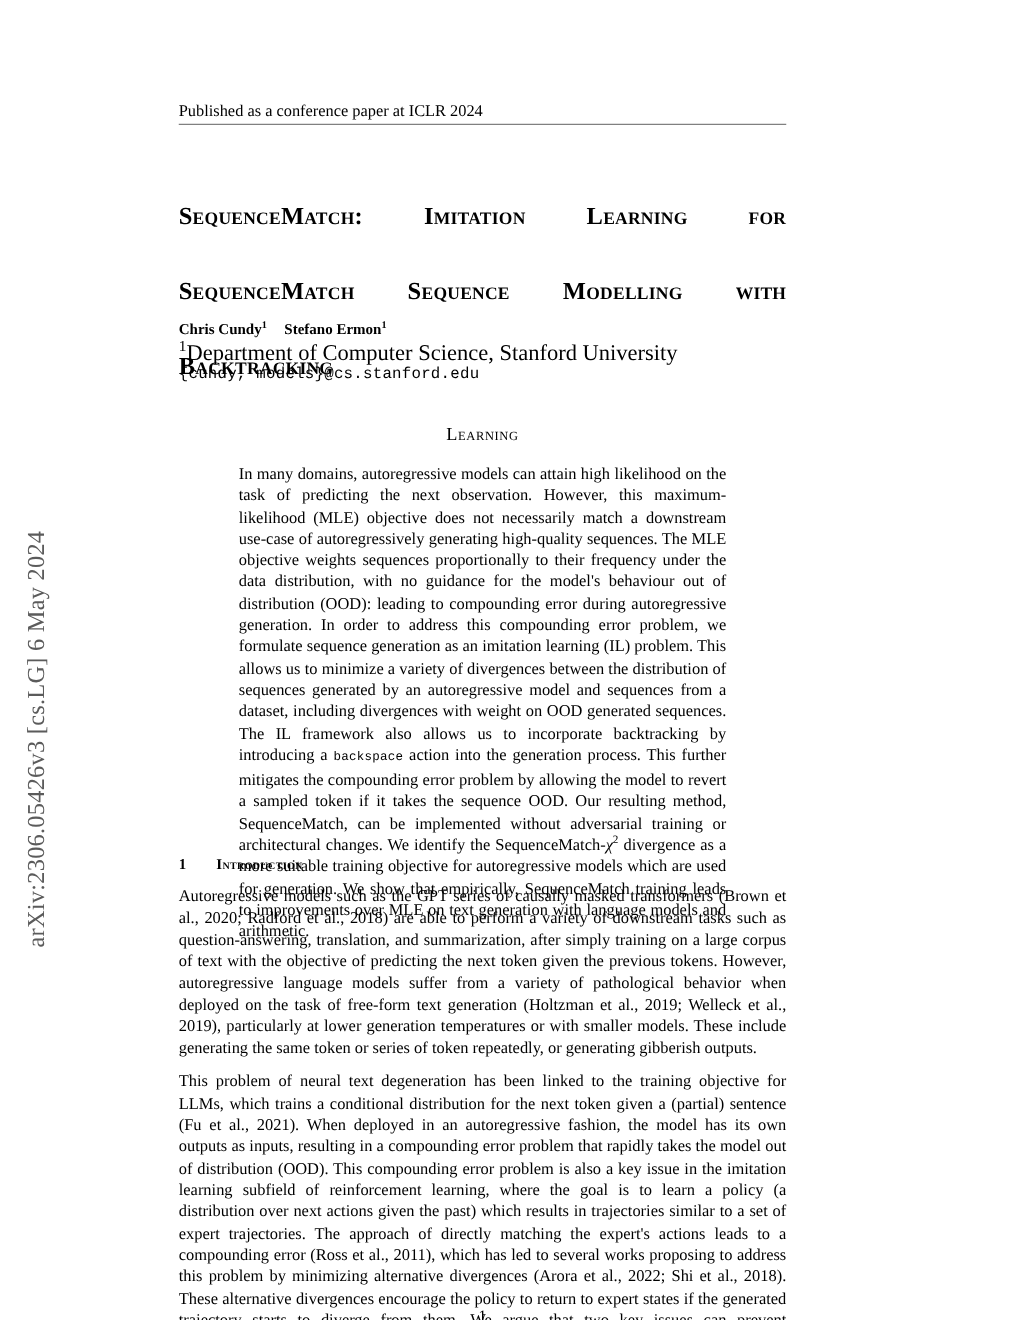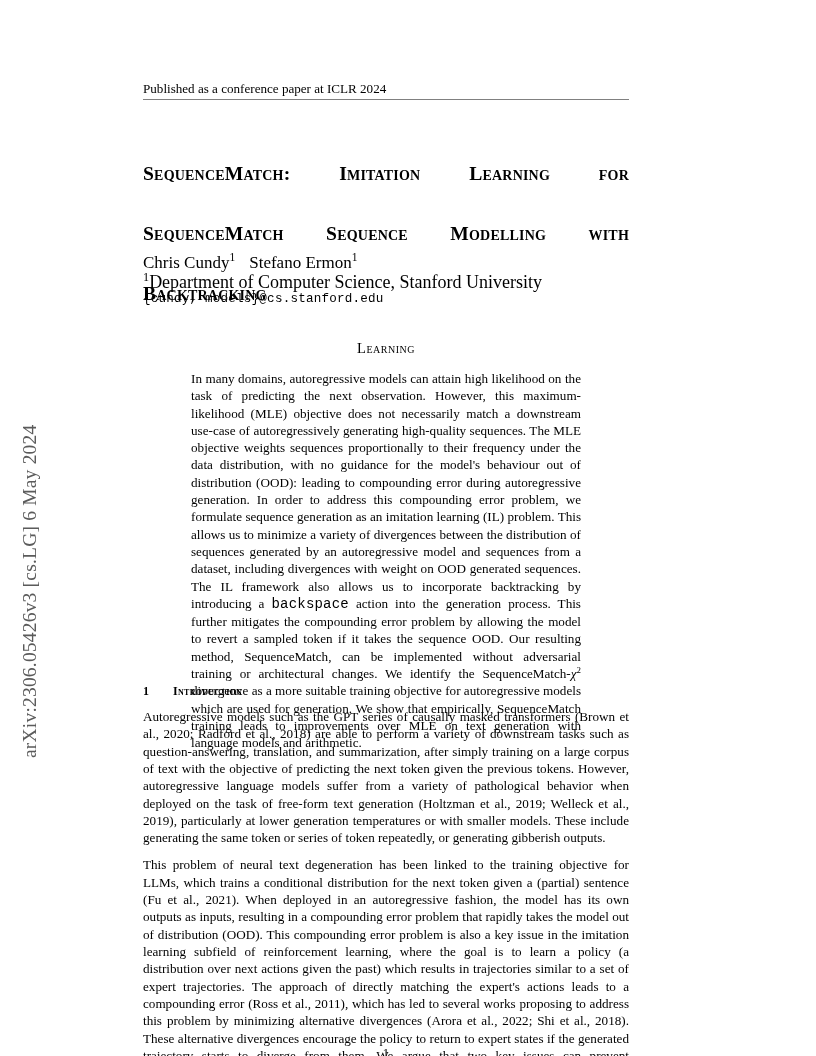--- a/index.html
+++ b/index.html
@@ -95,22 +95,22 @@
   .title .tline.last::after { display: none; }
 
   
   .authors {
     position: absolute;
     top: 206px;
     left: 0;
     width: 486px;
   }
   .author-line {
-    font-size: 17px;
-    font-weight: normal;
+    font-size: 12px;
+    font-weight: bold;
     line-height: 18px;
   }
   .author-line .sep {
     display: inline-block;
     width: 14px;
   }
   .affil-line {
     font-size: 18px;
     line-height: 17px;
     margin-top: 2px;
@@ -144,21 +144,21 @@
     left: 48px;
     width: 390px;
     font-size: 13.15px;
     line-height: 17.3px;
     text-align: justify;
     text-justify: inter-word;
     hyphens: manual;
   }
   .mono-inline {
     font-family: "Liberation Mono", "DejaVu Sans Mono", monospace;
-    font-size: 14px;
+    font-size: 10px;
     letter-spacing: 0.2px;
   }
   .mathit {
     font-family: "Liberation Serif", "DejaVu Serif", serif;
     font-style: italic;
   }
 
   
   .section-head {
     position: absolute;

